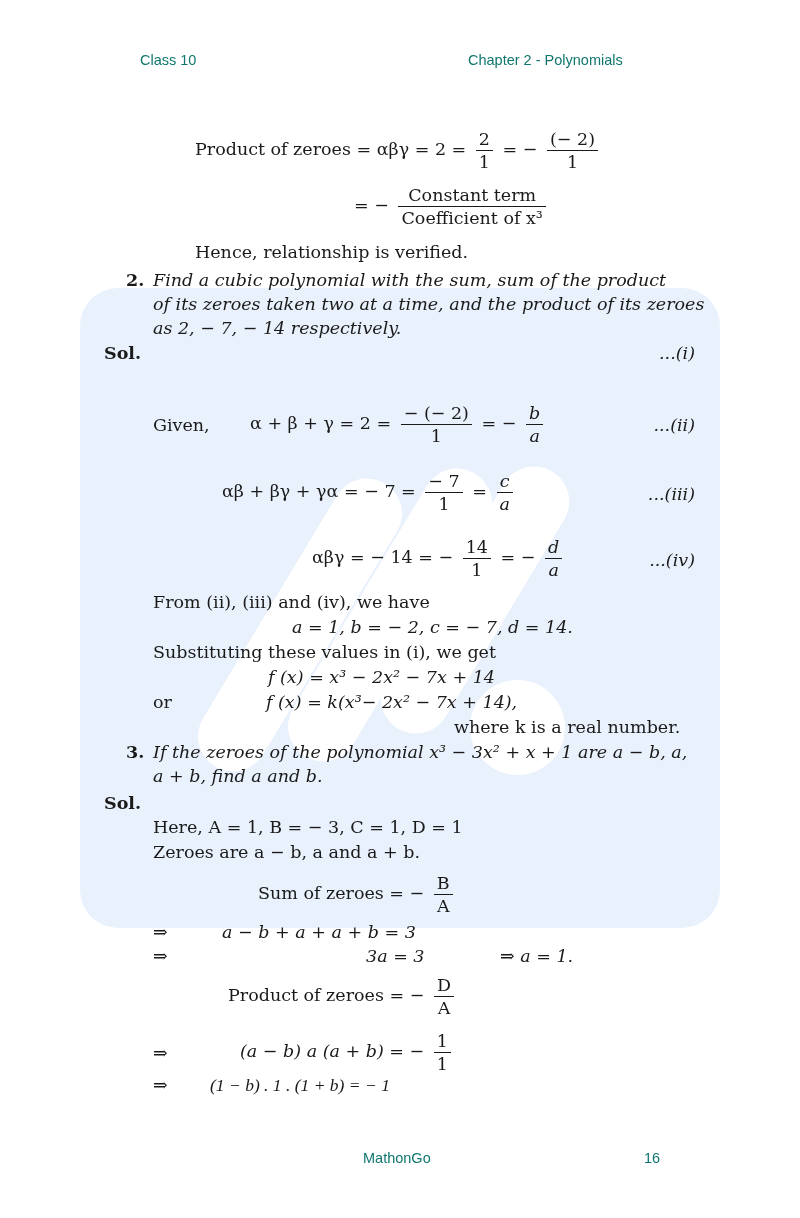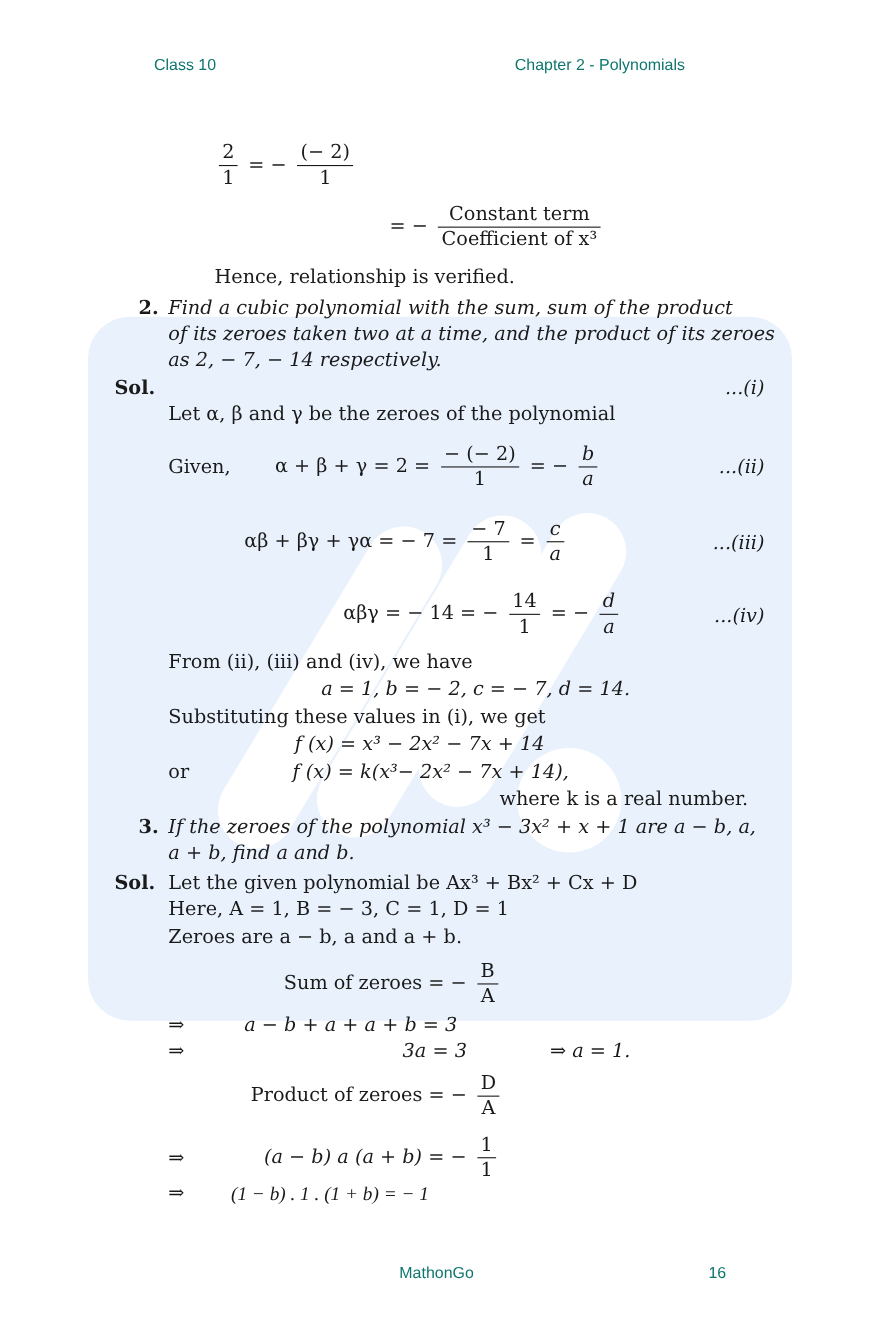--- a/index.html
+++ b/index.html
@@ -27,38 +27,38 @@
 <div>
   <div class="wm-stroke" style="left:265px; top:460px; width:70px; height:330px;"></div>
   <div class="wm-stroke" style="left:355px; top:450px; width:70px; height:330px;"></div>
   <div class="wm-stroke" style="left:440px; top:450px; width:70px; height:300px;"></div>
   <div class="wm-dot" style="left:470px; top:680px; width:95px; height:95px;"></div>
 </div>
 
 <div class="doc" style="left:0; top:0; width:800px; height:1218px;">
 
   <div class="ln" style="left:195px; top:128px;">
+    <span>Product of zeroes = αβγ = 2 =</span>
     <span class="frac"><span class="num">2</span><span>1</span></span>
     <span>= −</span>
     <span class="frac"><span class="num">(− 2)</span><span>1</span></span>
   </div>
   <div class="ln" style="left:354px; top:184px;">
     <span>= −</span>
     <span class="frac"><span class="num">Constant term</span><span>Coefficient of x³</span></span>
   </div>
   <div class="ln" style="left:195px; top:240px;">Hence, relationship is verified.</div>
 
   <div class="ln b" style="left:126px; top:268px;">2.</div>
   <div class="ln it" style="left:153px; top:268px;">Find a cubic polynomial with the sum, sum of the product</div>
   <div class="ln it" style="left:153px; top:292px;">of its zeroes taken two at a time, and the product of its zeroes</div>
   <div class="ln it" style="left:153px; top:316px;">as 2, − 7, − 14 respectively.</div>
 
   <div class="ln b" style="left:104px; top:341px;">Sol.</div>
   <div class="tag it" style="top:341px;">...(i)</div>
-  <div class="ln" style="left:153px; top:365px;">Let α, β and γ be the zeroes of the polynomial</div>
 
   <div class="ln" style="left:153px; top:413px;">Given,</div>
   <div class="ln" style="left:250px; top:402px;">
     <span>α + β + γ = 2 =</span>
     <span class="frac"><span class="num">− (− 2)</span><span>1</span></span>
     <span>= −</span>
     <span class="frac it"><span class="num">b</span><span>a</span></span>
   </div>
   <div class="tag it" style="top:413px;">...(ii)</div>
 
@@ -84,21 +84,20 @@
   <div class="ln it" style="left:268px; top:665px;">f (x) = x³ − 2x² − 7x + 14</div>
   <div class="ln" style="left:153px; top:690px;">or</div>
   <div class="ln it" style="left:266px; top:690px;">f (x) = k(x³− 2x² − 7x + 14),</div>
   <div class="ln" style="left:454px; top:715px;">where k is a real number.</div>
 
   <div class="ln b" style="left:126px; top:740px;">3.</div>
   <div class="ln it" style="left:153px; top:740px;">If the zeroes of the polynomial x³ − 3x² + x + 1 are a − b, a,</div>
   <div class="ln it" style="left:153px; top:764px;">a + b, find a and b.</div>
 
   <div class="ln b" style="left:104px; top:791px;">Sol.</div>
-  <div class="ln" style="left:153px; top:791px;">Let the given polynomial be Ax³ + Bx² + Cx + D</div>
   <div class="ln" style="left:153px; top:815px;">Here, A = 1, B = − 3, C = 1, D = 1</div>
   <div class="ln" style="left:153px; top:840px;">Zeroes are a − b, a and a + b.</div>
 
   <div class="ln" style="left:258px; top:872px;">
     <span>Sum of zeroes = −</span>
     <span class="frac"><span class="num">B</span><span>A</span></span>
   </div>
   <div class="ln" style="left:153px; top:920px;">⇒</div>
   <div class="ln it" style="left:222px; top:920px;">a − b + a + a + b = 3</div>
   <div class="ln" style="left:153px; top:944px;">⇒</div>

